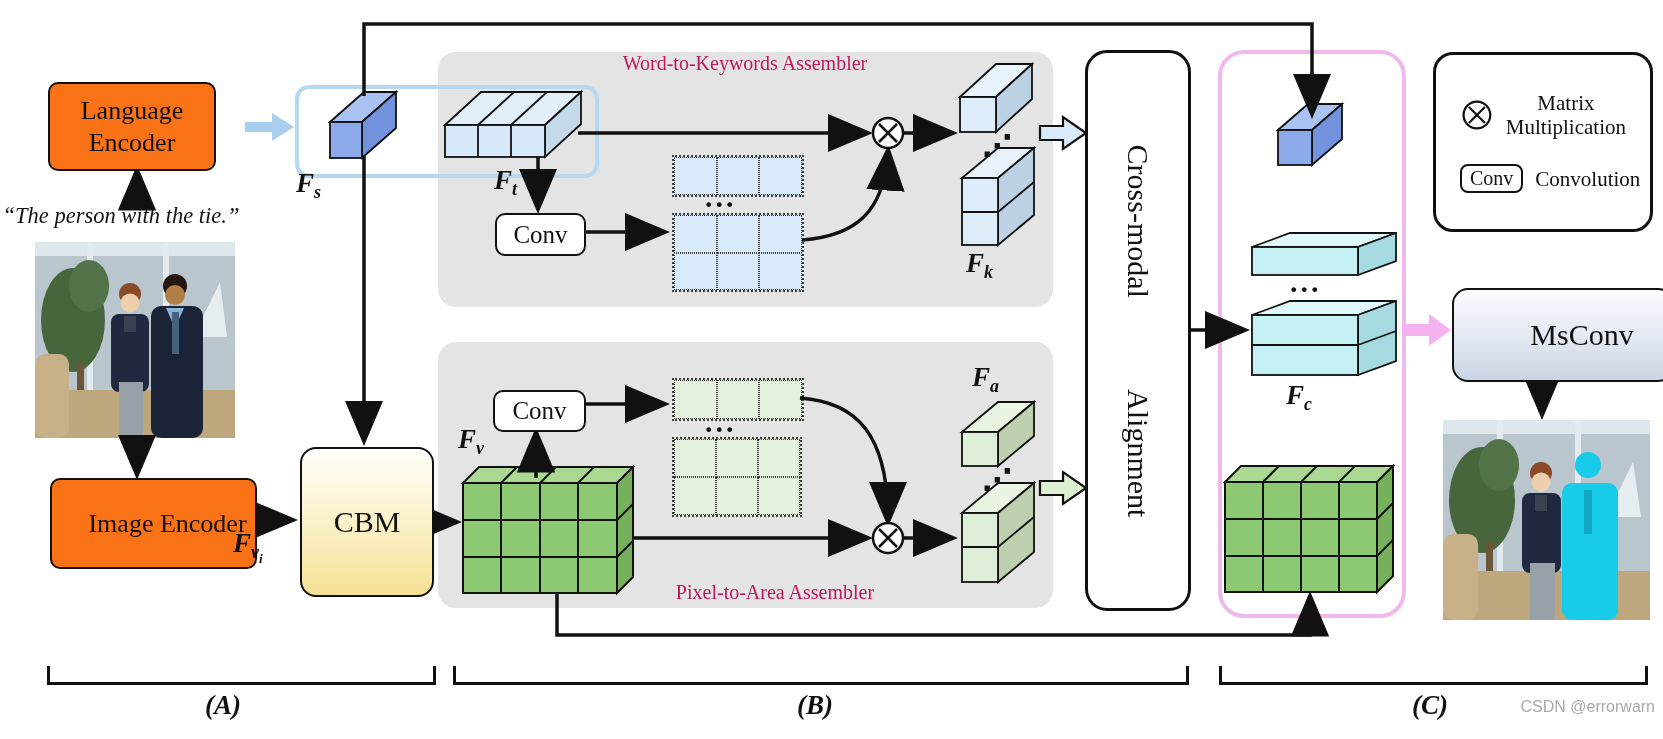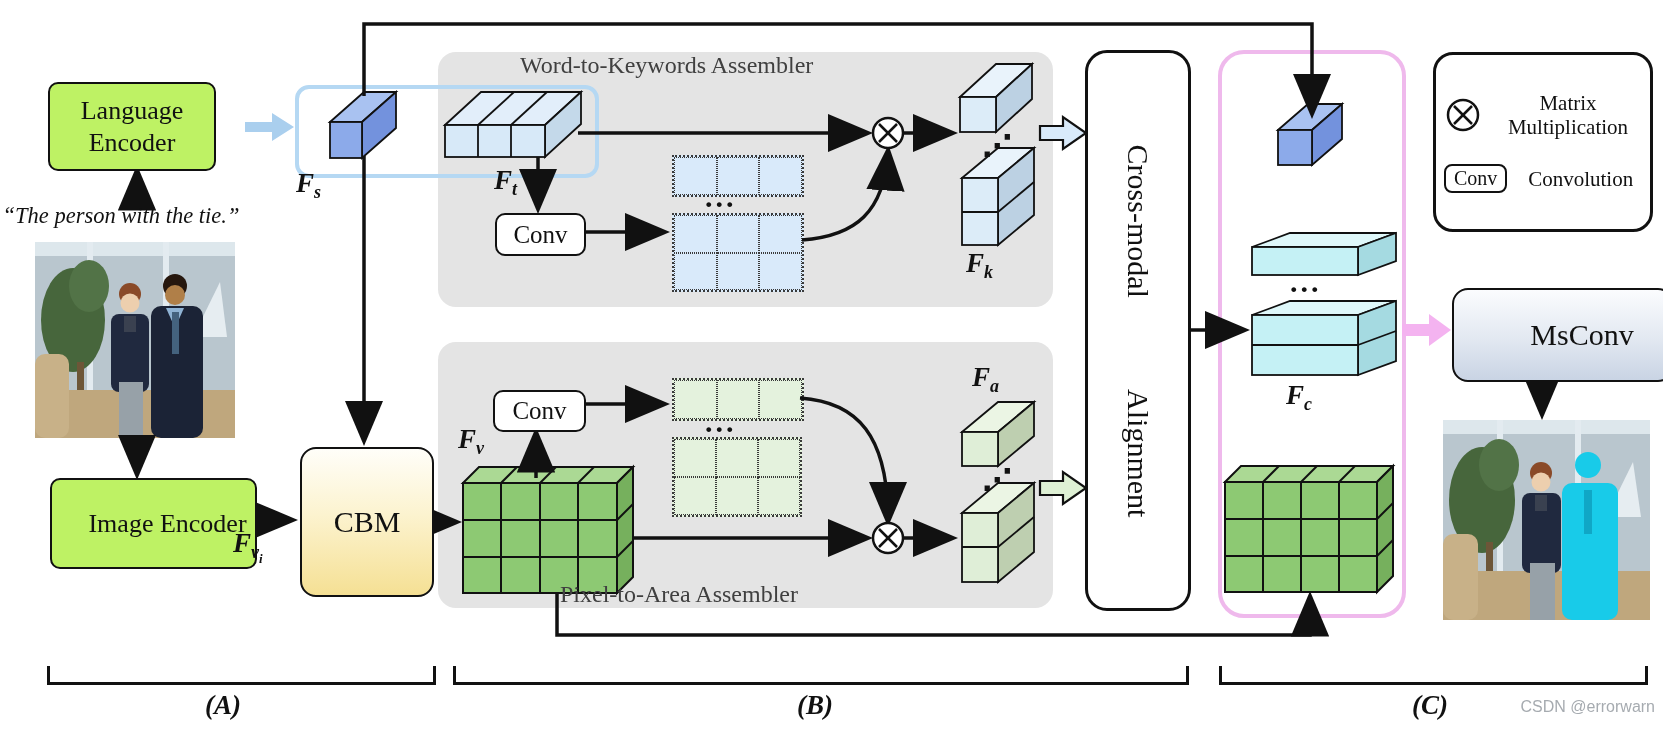--- a/index.html
+++ b/index.html
@@ -2,26 +2,26 @@
 <html><head>
 <meta charset="utf-8">
 <style>
   html,body{margin:0;padding:0;}
   body{
     width:1663px;height:739px;position:relative;background:#ffffff;
     font-family:"Liberation Serif", serif;color:#111;overflow:hidden;
   }
   
   .panel{position:absolute;background:#e4e4e4;border-radius:18px;z-index:1;}
-  .panel-title{position:absolute;font-size:24px;text-align:left;z-index:5;color:#404040;}
+  .panel-title{position:absolute;font-size:20px;text-align:center;z-index:5;color:#be185d;}
   
   .blue-group{position:absolute;border:4px solid #b5d8f3;border-radius:14px;z-index:2;background:transparent;}
   .pink-panel{position:absolute;border:4px solid #efb9ec;border-radius:26px;z-index:3;background:transparent;}
   
-  .node{position:absolute;background:#bef264;border:2.5px solid #111;border-radius:10px;
+  .node{position:absolute;background:#f97316;border:2.5px solid #111;border-radius:10px;
         display:flex;align-items:center;justify-content:center;text-align:center;
         font-size:26px;line-height:1.2;z-index:5;}
   .cbm{background:linear-gradient(180deg,#fffef9 0%,#fcf3cf 45%,#f5e094 100%);
        border-radius:16px;font-size:30px;}
   .msconv{background:linear-gradient(180deg,#fbfcfe 0%,#e2e8f1 55%,#c9d4e4 100%);
           border-radius:16px;font-size:30px;padding-left:38px;}
   .chip{position:absolute;background:#fff;border:2.5px solid #111;border-radius:10px;
         display:flex;align-items:center;justify-content:center;font-size:25px;z-index:5;}
   .crossmodal{position:absolute;background:#fff;border:3.5px solid #111;border-radius:22px;z-index:5;}
   .crossmodal-inner{position:absolute;left:50%;top:50%;width:555px;height:100px;
@@ -42,21 +42,21 @@
   .dots-d{position:absolute;font-weight:bold;font-size:30px;z-index:5;
           font-family:"DejaVu Sans",sans-serif;}
   
   .bracket{position:absolute;height:16px;border-left:3.5px solid #111;
            border-right:3.5px solid #111;border-bottom:3.5px solid #111;z-index:5;}
   .section-label{position:absolute;font-weight:bold;font-style:italic;font-size:27px;
                  text-align:center;width:100px;z-index:5;}
   
   .legend{position:absolute;background:#fff;border:3px solid #111;border-radius:20px;
           z-index:5;display:flex;flex-direction:column;justify-content:space-evenly;
-          padding:10px 8px;box-sizing:border-box;}
+          padding:10px 24px;box-sizing:border-box;}
   .legend-row{display:flex;align-items:center;justify-content:flex-start;gap:12px;}
   .legend-text{font-size:21px;line-height:1.15;text-align:center;flex:1;}
   .legend-chip{background:#fff;border:2.5px solid #111;border-radius:8px;
                font-size:20px;padding:1px 8px;}
   .quote{position:absolute;font-style:italic;font-size:22.5px;text-align:center;z-index:5;}
   .photo{position:absolute;z-index:3;}
   .watermark{position:absolute;font-family:"Liberation Sans",sans-serif;font-size:16px;
              color:#a6abb0;z-index:5;text-align:right;}
   svg.overlay{position:absolute;left:0;top:0;z-index:4;pointer-events:none;}
   .line{stroke:#111;stroke-width:3.5;fill:none;}

